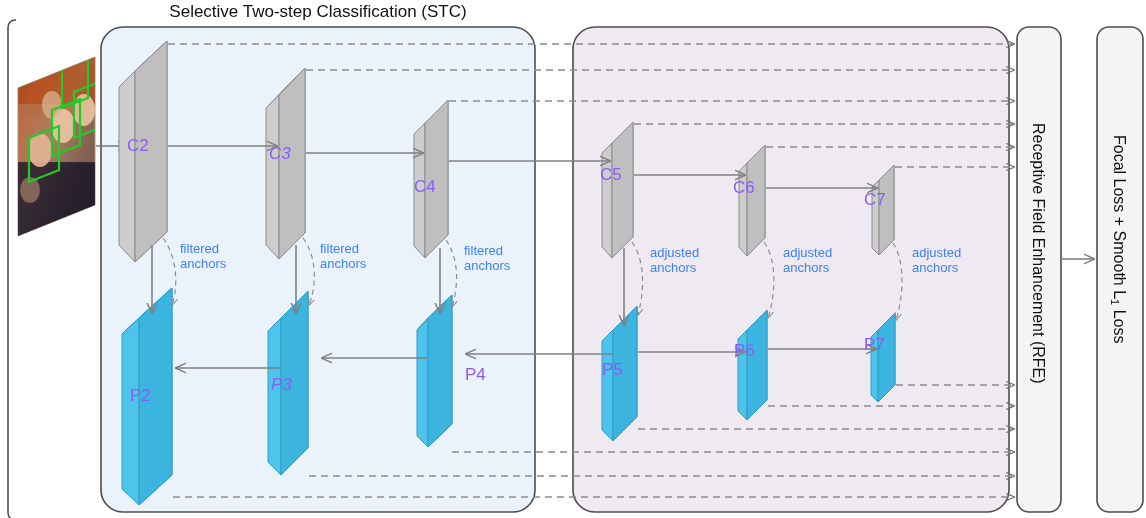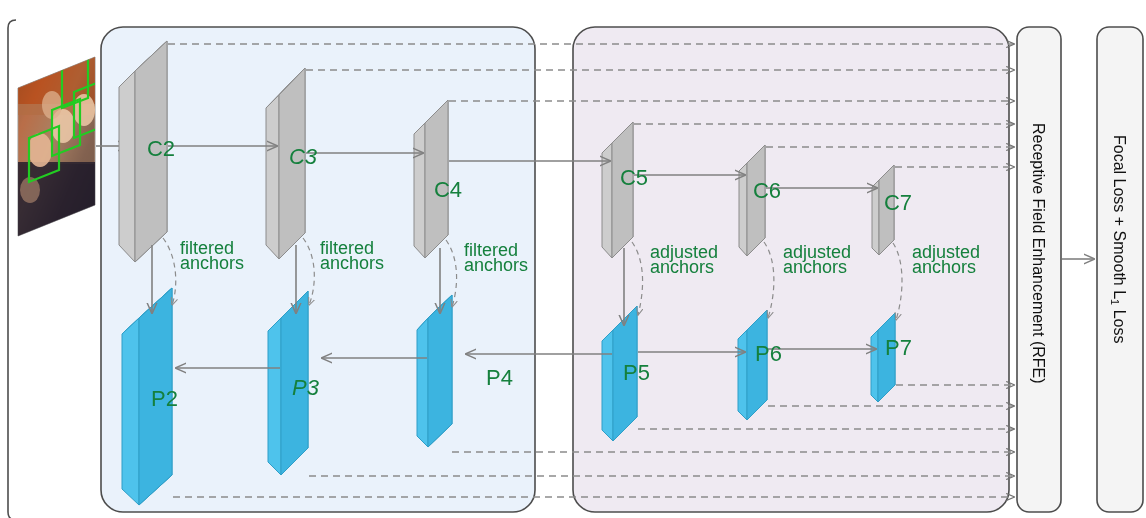--- a/index.html
+++ b/index.html
@@ -1,22 +1,22 @@
 <!DOCTYPE html>
 <html><head>
 <meta charset="utf-8">
 <style>
   html,body{margin:0;padding:0;background:#ffffff;}
   body{font-family:"Liberation Sans","DejaVu Sans",sans-serif;}
   #stage{position:relative;width:1146px;height:518px;overflow:hidden;background:#fff;}
   #svgroot{position:absolute;left:0;top:0;width:1146px;height:518px;}
   .ttl{position:absolute;font-size:17px;color:#111;white-space:nowrap;text-align:center;}
-  .boxlabel{position:absolute;font-size:22px;color:#15803d;white-space:nowrap;
-            pointer-events:none;text-align:right;}
-  .anno{position:absolute;font-size:18px;color:#15803d;line-height:15px;white-space:nowrap;}
+  .boxlabel{position:absolute;font-size:17px;color:#8b5cf6;white-space:nowrap;
+            pointer-events:none;text-align:left;}
+  .anno{position:absolute;font-size:13px;color:#3b82f6;line-height:15px;white-space:nowrap;}
   .vpanel-label{position:absolute;font-size:16px;color:#111;white-space:nowrap;
                 transform-origin:0 0;}
 </style>
 </head>
 <body>
 
 <div id="stage">
 
   <svg id="svgroot" viewBox="0 0 1146 518">
     <defs>
@@ -218,20 +218,21 @@
     <g>
       <line x1="309" y1="476" x2="1014" y2="476" stroke="#8c8c8c" stroke-width="1.3" stroke-dasharray="7,5" marker-end="url(#ahdk)"></line>
     </g>
     <g>
       <line x1="173" y1="497" x2="1014" y2="497" stroke="#8c8c8c" stroke-width="1.3" stroke-dasharray="7,5" marker-end="url(#ahdk)"></line>
     </g>
 
     <line x1="1062" y1="259" x2="1094" y2="259" stroke="#808080" stroke-width="1.6" marker-end="url(#ah)"></line>
   </svg>
 
+  <div class="ttl" style="left:101px;top:2px;width:434px;">Selective Two-step Classification (STC)</div>
 
   <div class="boxlabel" style="left:127px;top:136px;width:48px;">C2</div>
   <div class="boxlabel" style="left:269px;top:144px;width:48px;font-style:italic;">C3</div>
   <div class="boxlabel" style="left:414px;top:153px;width:48px;margin-top:24px;">C4</div>
   <div class="boxlabel" style="left:600px;top:165px;width:48px;">C5</div>
   <div class="boxlabel" style="left:733px;top:178px;width:48px;">C6</div>
   <div class="boxlabel" style="left:864px;top:190px;width:48px;">C7</div>
 
   <div class="boxlabel" style="left:130px;top:386px;width:48px;">P2</div>
   <div class="boxlabel" style="left:271px;top:375px;width:48px;font-style:italic;">P3</div>

